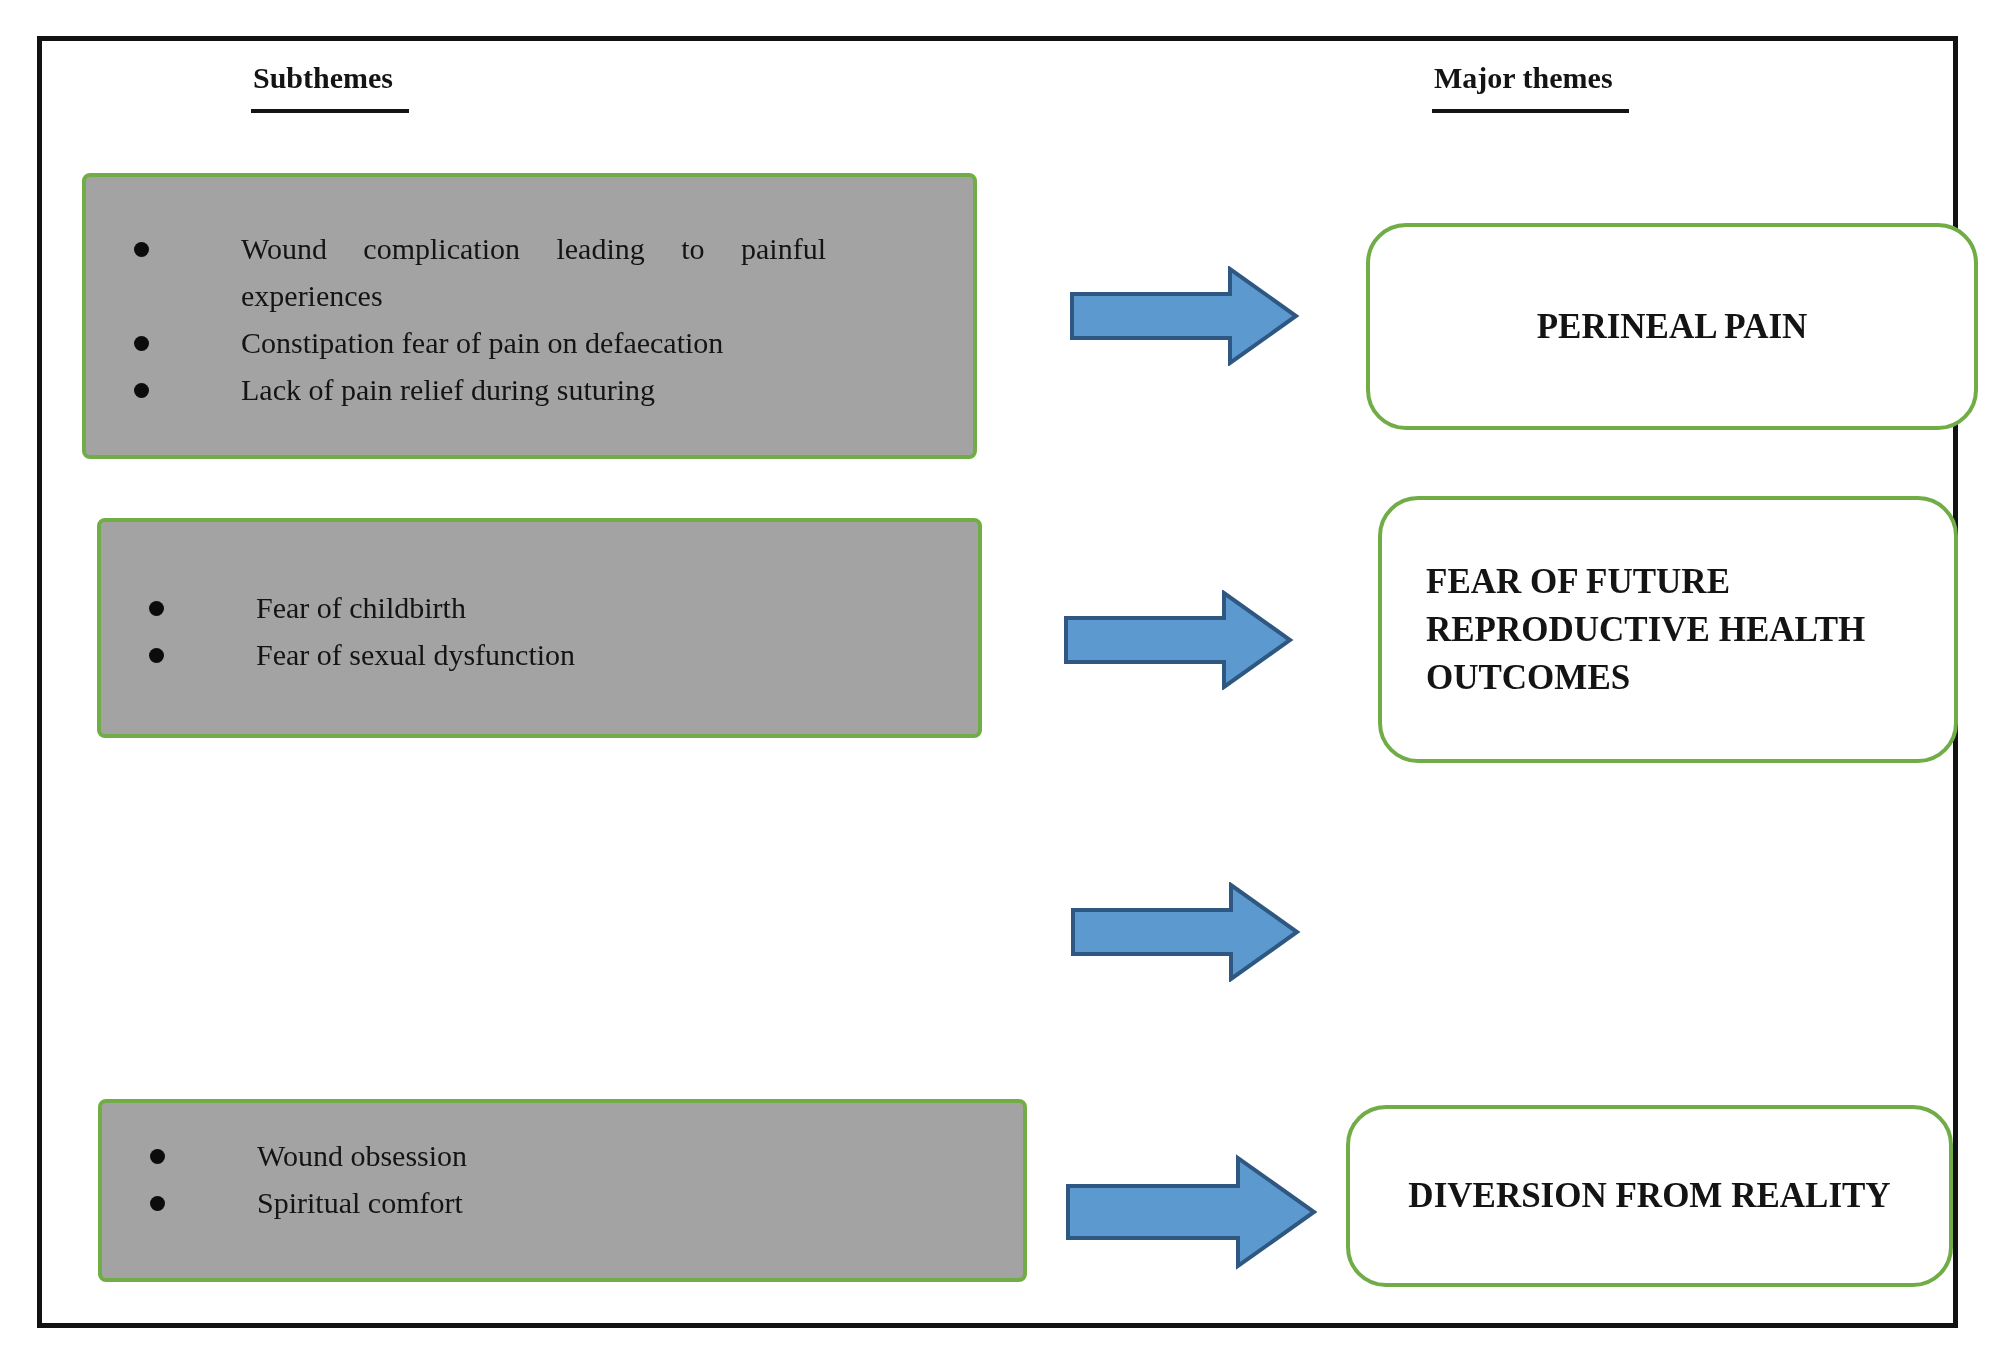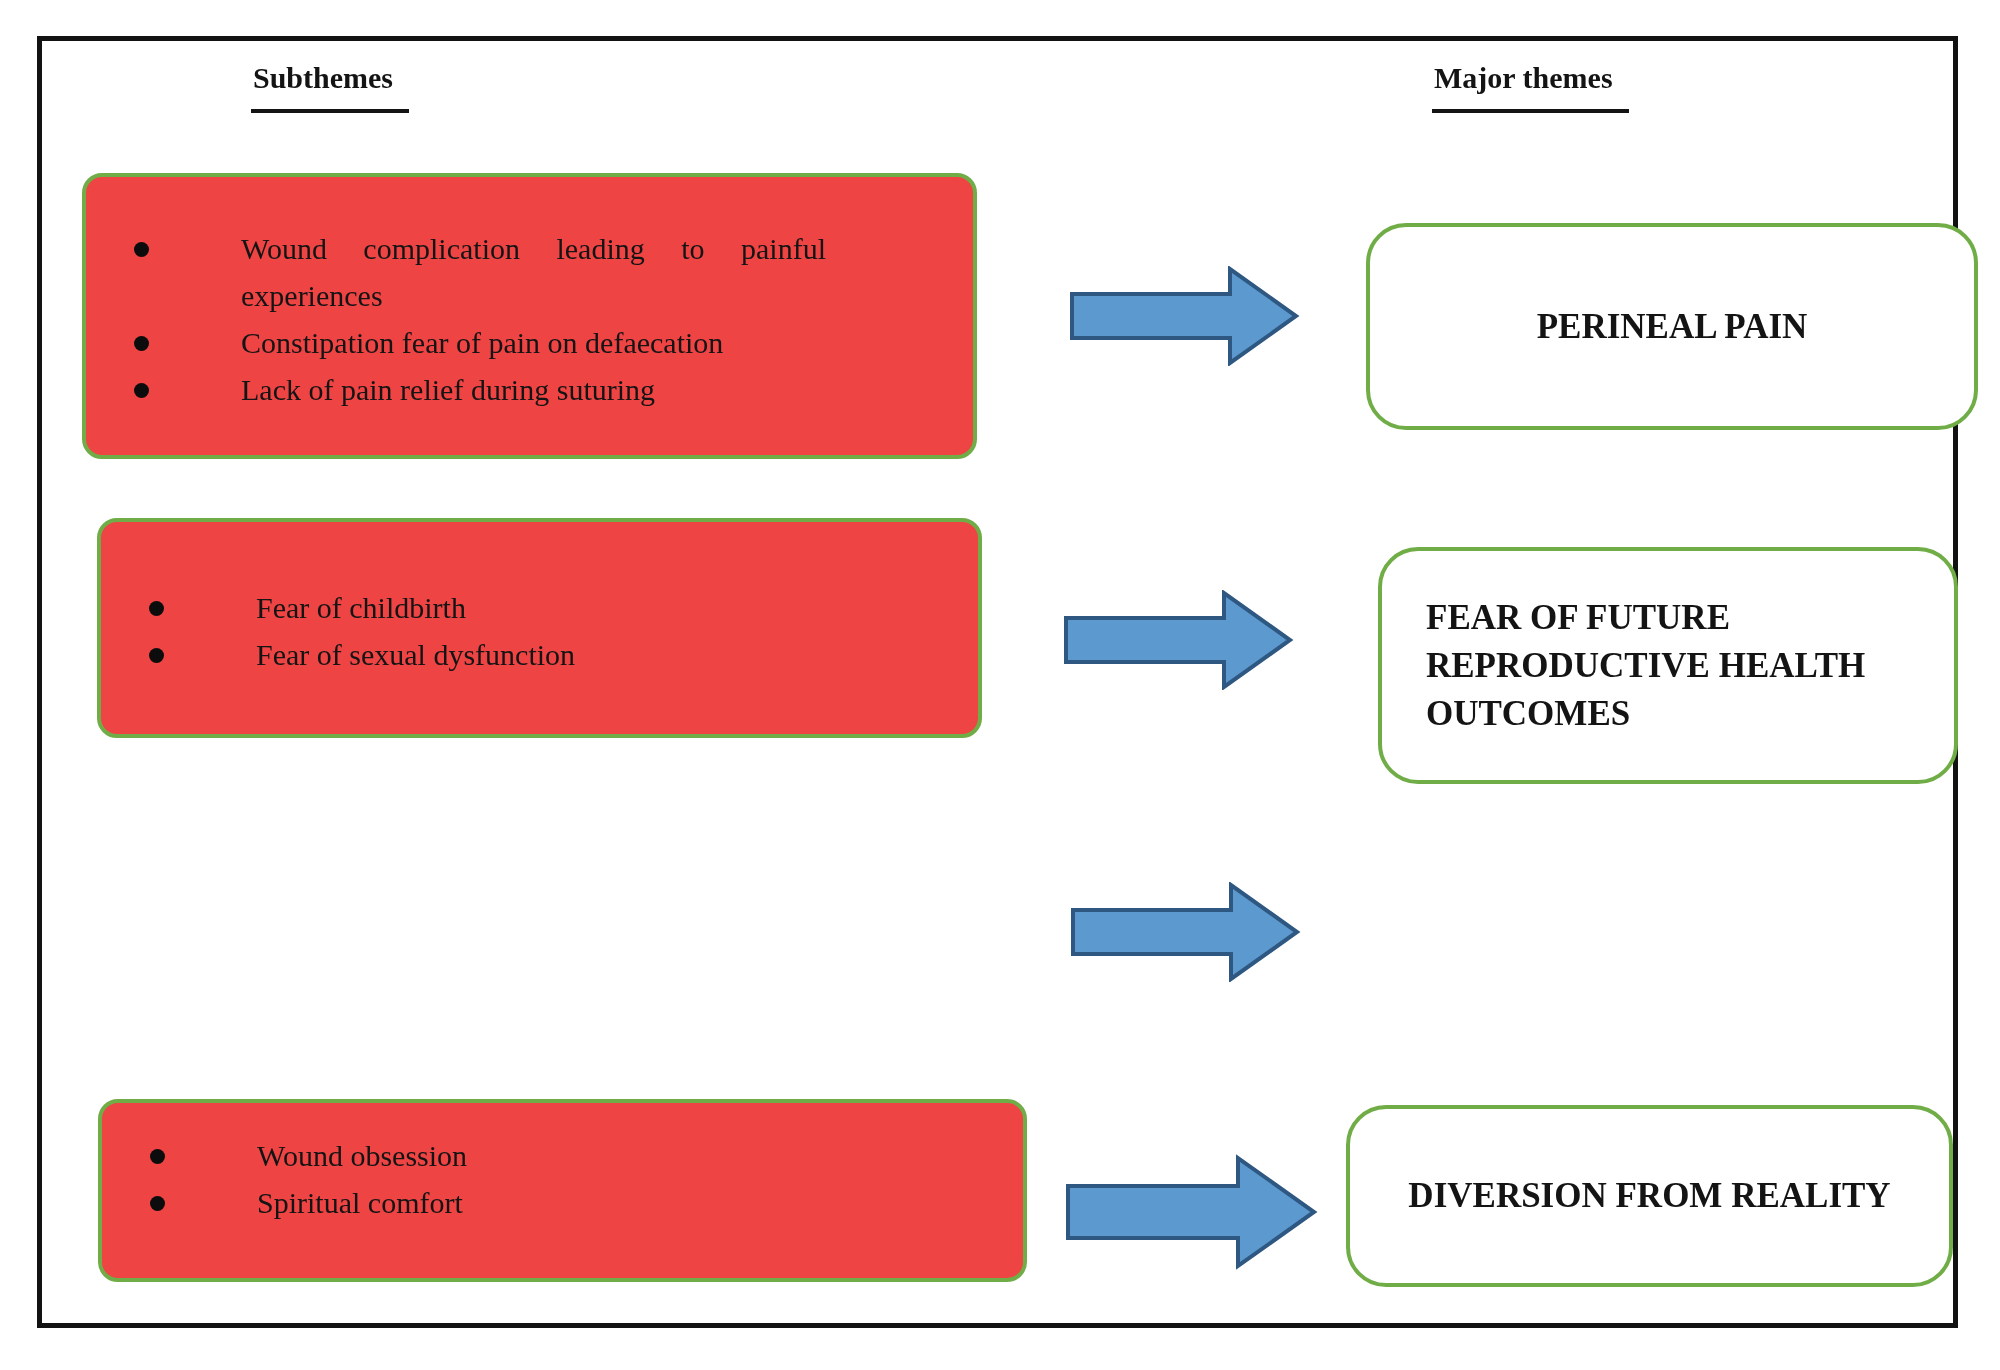--- a/index.html
+++ b/index.html
@@ -25,22 +25,22 @@
     white-space:nowrap;
   }
   .header .ul{
     display:inline-block;border-bottom:4px solid var(--ink);
     padding:0 16px 5px 2px;
   }
   .header.left{left:251px;}
   .header.right{left:1432px;}
   
   .gbox{
-    position:absolute;border:4px solid var(--green);border-radius:20px;
-    box-sizing:border-box;background:#ef4444;
+    position:absolute;border:4px solid var(--green);border-radius:8px;
+    box-sizing:border-box;background:#a3a3a3;
   }
   
   .lb1{left:82px; top:173px; width:895px;height:286px;padding-top:48px;}
   .lb2{left:97px; top:518px; width:885px;height:220px;padding-top:62px;}
   .lb3{left:107px;top:808px; width:894px;height:220px;padding-top:34px;}
   .lb4{left:98px; top:1099px;width:929px;height:183px;padding-top:29px;}
   .bullet{
     display:flex;align-items:flex-start;
     padding-left:48px;font-size:30px;line-height:47px;
   }
@@ -51,21 +51,21 @@
   .btext{
     margin-left:92px;width:585px;text-align:justify;
   }
   
   .rbox{
     position:absolute;border:4px solid var(--green);border-radius:40px;
     box-sizing:border-box;background:#fff;display:flex;flex-direction:column;
     justify-content:center;font-weight:bold;font-size:35px;line-height:48px;
   }
   .rb1{left:1366px;top:223px; width:612px;height:207px;text-align:center;padding:0 24px;}
-  .rb2{left:1378px;top:547px; width:580px;height:237px;text-align:left;padding:0 20px 0 44px;}
+  .rb2{left:1378px;top:496px; width:580px;height:267px;text-align:left;padding:0 20px 0 44px;}
   .rb3{left:1375px;top:815px; width:583px;height:243px;text-align:center;padding:0 28px;}
   .rb4{left:1346px;top:1105px;width:607px;height:182px;text-align:center;padding:0 8px;}
   
   .arrow{position:absolute;}
   .a1{left:1070px;top:266px;}
   .a2{left:1064px;top:590px;}
   .a3{left:1071px;top:882px;}
   .a4{left:1066px;top:1154px;}
   .arrow polygon{
     fill:var(--arrow-fill);stroke:var(--arrow-stroke);

